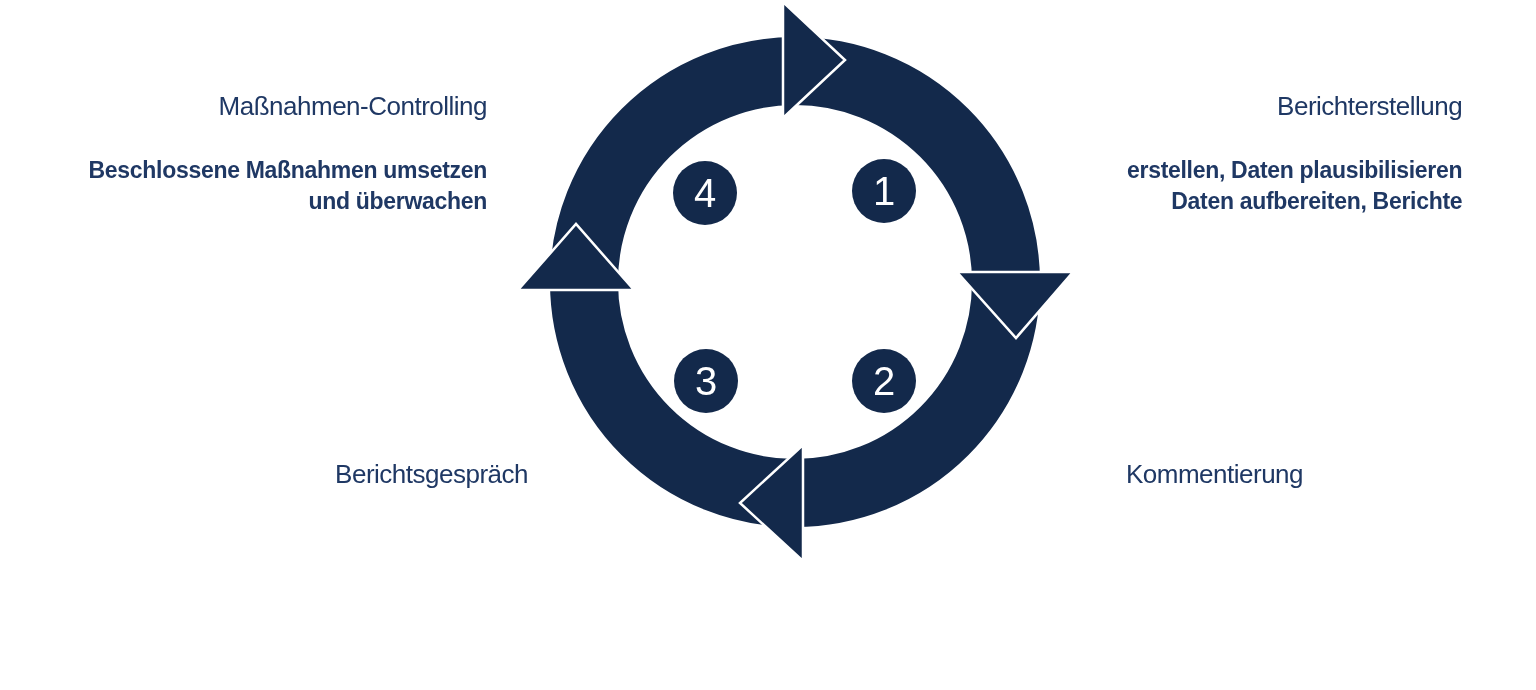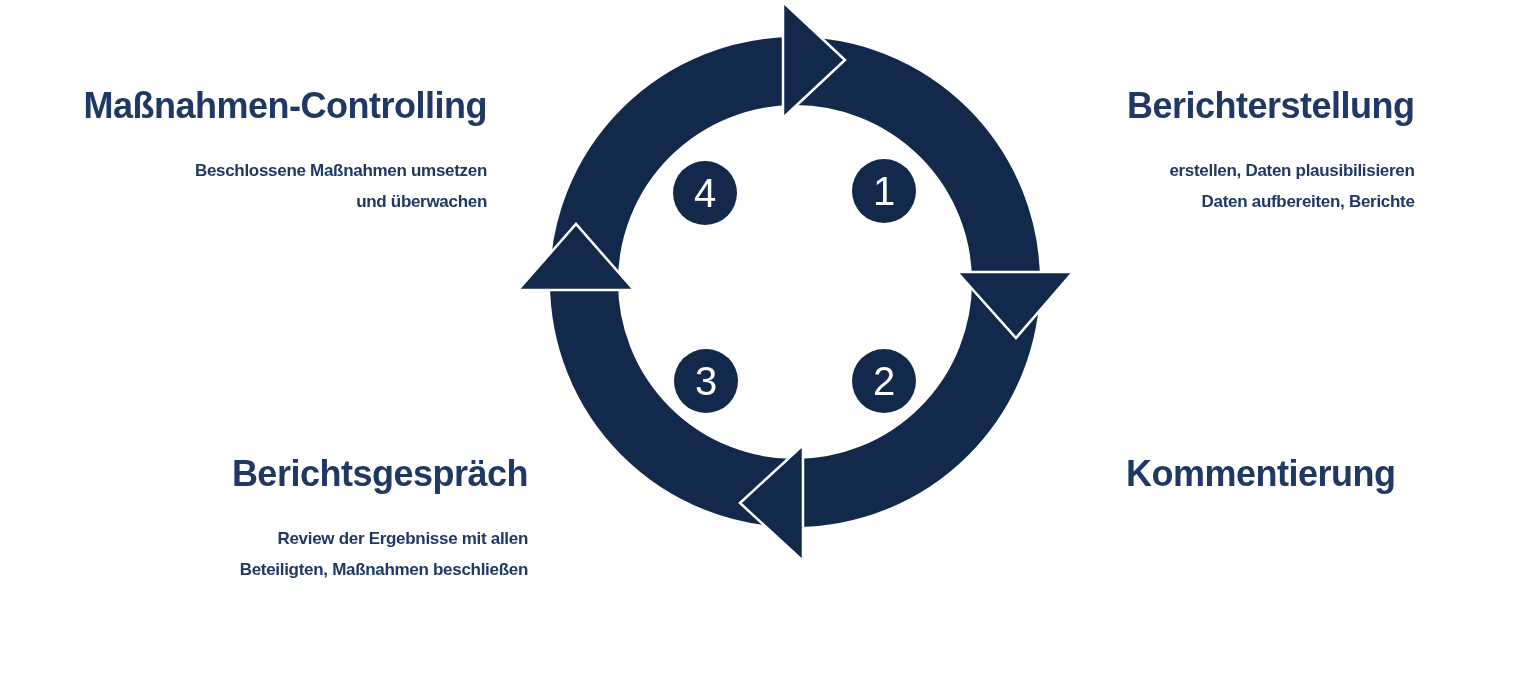--- a/index.html
+++ b/index.html
@@ -37,29 +37,29 @@
   .badge-2 { left: 852px; top: 349px; }
   .badge-3 { left: 674px; top: 349px; }
   .badge-4 { left: 673px; top: 161px; }
   .quad {
     position: absolute;
     color: #1f3864;
   }
   .quad.align-right { text-align: right; }
   .quad.align-left  { text-align: right; margin-left: 43px; }
   .quad-title {
-    font-size: 36px;
-    font-weight: 700;
+    font-size: 26px;
+    font-weight: 400;
     letter-spacing: -0.5px;
     line-height: 44px;
     white-space: nowrap;
   }
   .quad-desc {
     margin-top: 27px;
-    font-size: 17px;
+    font-size: 23px;
     font-weight: 700;
     letter-spacing: -0.3px;
     line-height: 31px;
   }
   .desc-line { white-space: nowrap; }
   .q-top-left     { top: 84px;  right: 1049px; }
   .q-top-right    { top: 84px;  left: 1084px; }
   .q-bottom-left  { top: 452px; right: 1008px; }
   .q-bottom-right { top: 452px; left: 1083px; }
 </style>
@@ -94,23 +94,19 @@
   <div class="quad align-left q-top-right">
     <div class="quad-title">Berichterstellung</div>
     <div class="quad-desc">
       <div class="desc-line">erstellen, Daten plausibilisieren</div>
       <div class="desc-line">Daten aufbereiten, Berichte</div>
     </div>
   </div>
 
   <div class="quad align-right q-bottom-left">
     <div class="quad-title">Berichtsgespräch</div>
-    <div class="quad-desc">
-      <div class="desc-line">Review der Ergebnisse mit allen</div>
-      <div class="desc-line">Beteiligten, Maßnahmen beschließen</div>
-    </div>
   </div>
 
   <div class="quad align-left q-bottom-right">
     <div class="quad-title">Kommentierung</div>
   </div>
 
 </div>
 
 </body></html>

